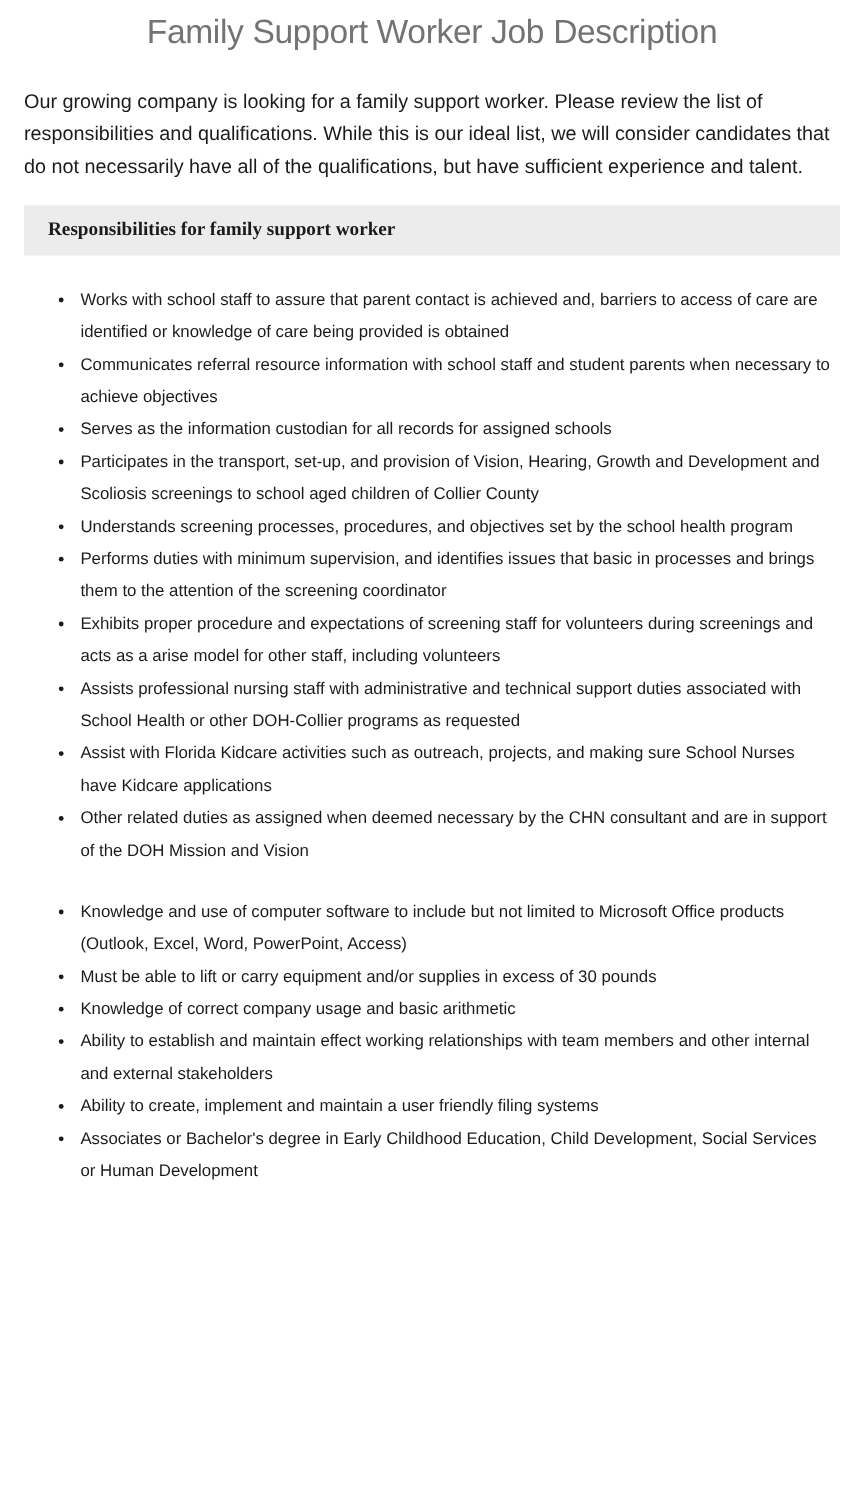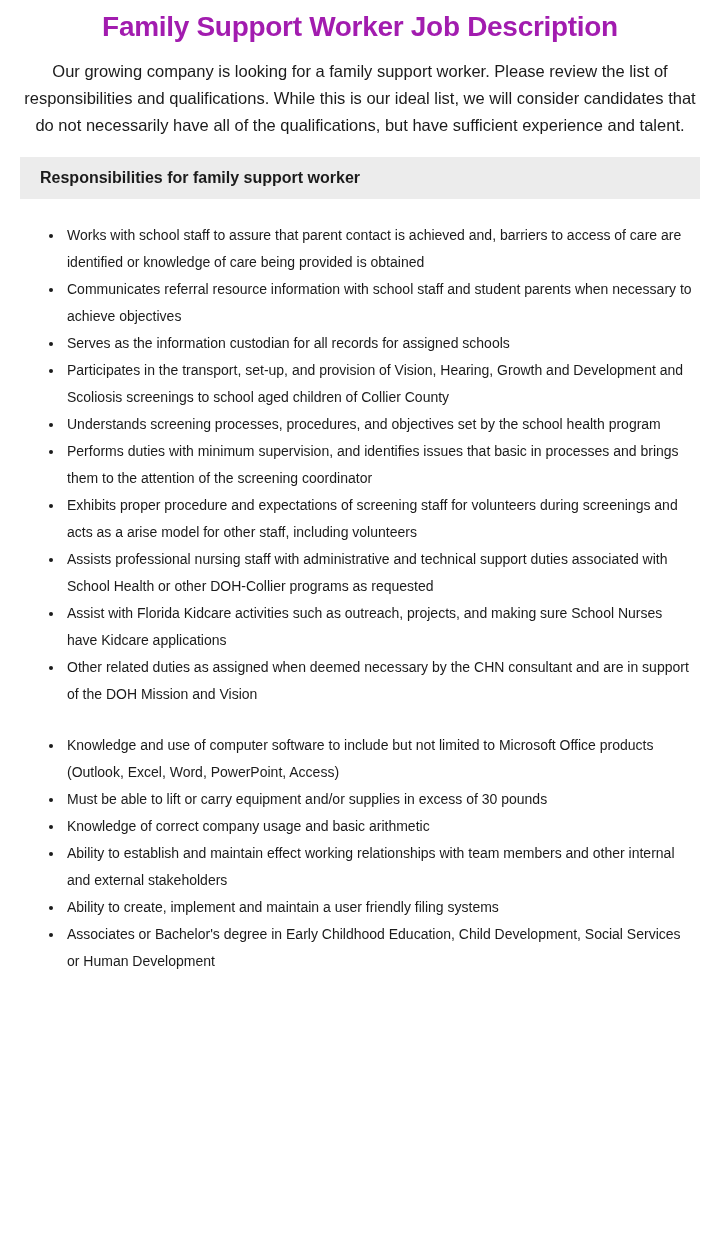--- a/index.html
+++ b/index.html
@@ -8,45 +8,45 @@
     width: 720px;
     min-height: 1246px;
     margin: 0 auto;
     font-family: "Liberation Sans", "DejaVu Sans", sans-serif;
     color: #1b1b1b;
     -webkit-font-smoothing: antialiased;
   }
   .doc { padding: 6px 20px 40px 20px; }
   h1.page-title {
     font-size: 28px;
-    font-weight: bold;
+    font-weight: normal;
     text-align: center;
-    color: #a21caf;
+    color: #737373;
     letter-spacing: -0.3px;
-    margin: 4px 0 14px 0;
+    margin: 4px 0 28px 0;
     line-height: 34px;
   }
   p.intro {
     font-size: 16.5px;
     line-height: 27px;
     margin-bottom: 18px;
-    text-align: center;
   }
   .section-bar {
     background: #ececec;
     height: 42px;
     display: flex;
     align-items: center;
     padding: 0 20px;
     margin-top: 18px;
   }
   .section-bar span {
     font-size: 16px;
     font-weight: bold;
     color: #1b1b1b;
+    font-family: Liberation Serif, serif;
   }
   ul.bullets {
     list-style: disc outside;
     margin: 23px 0 24px 0;
     padding-left: 44px;
   }
   ul.bullets li {
     font-size: 14px;
     line-height: 27px;
     padding-left: 3px;

